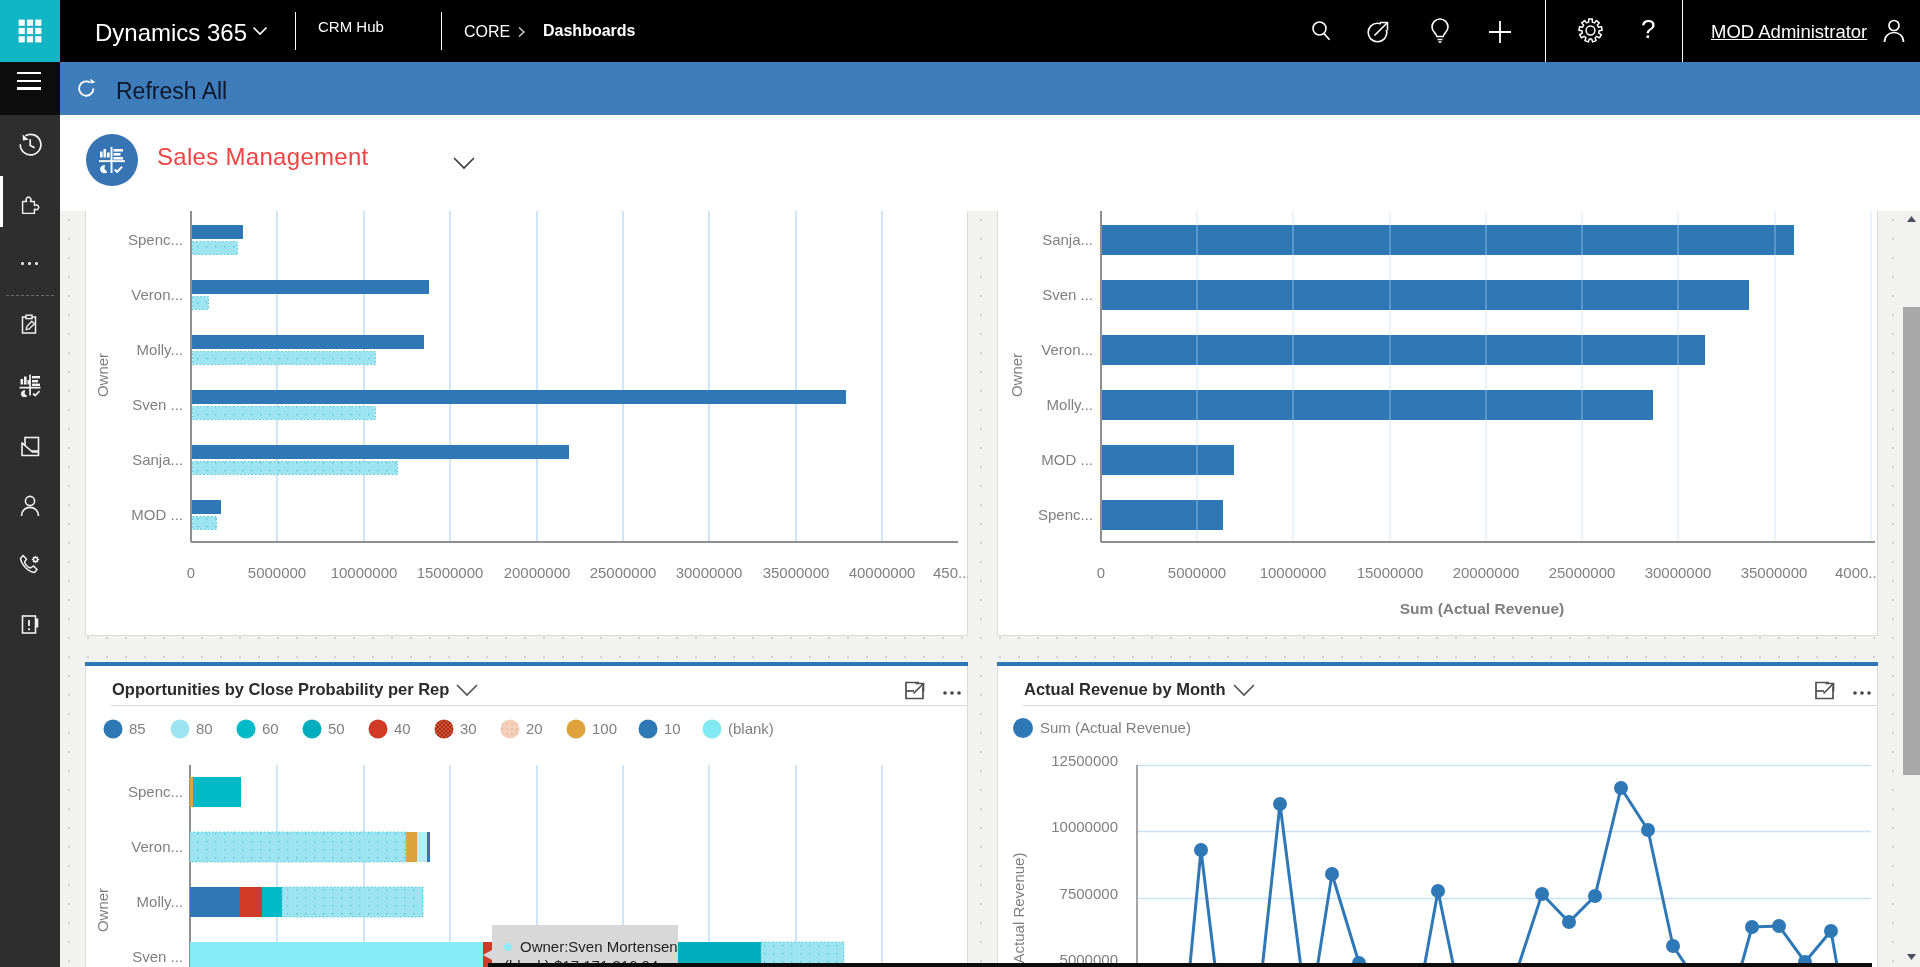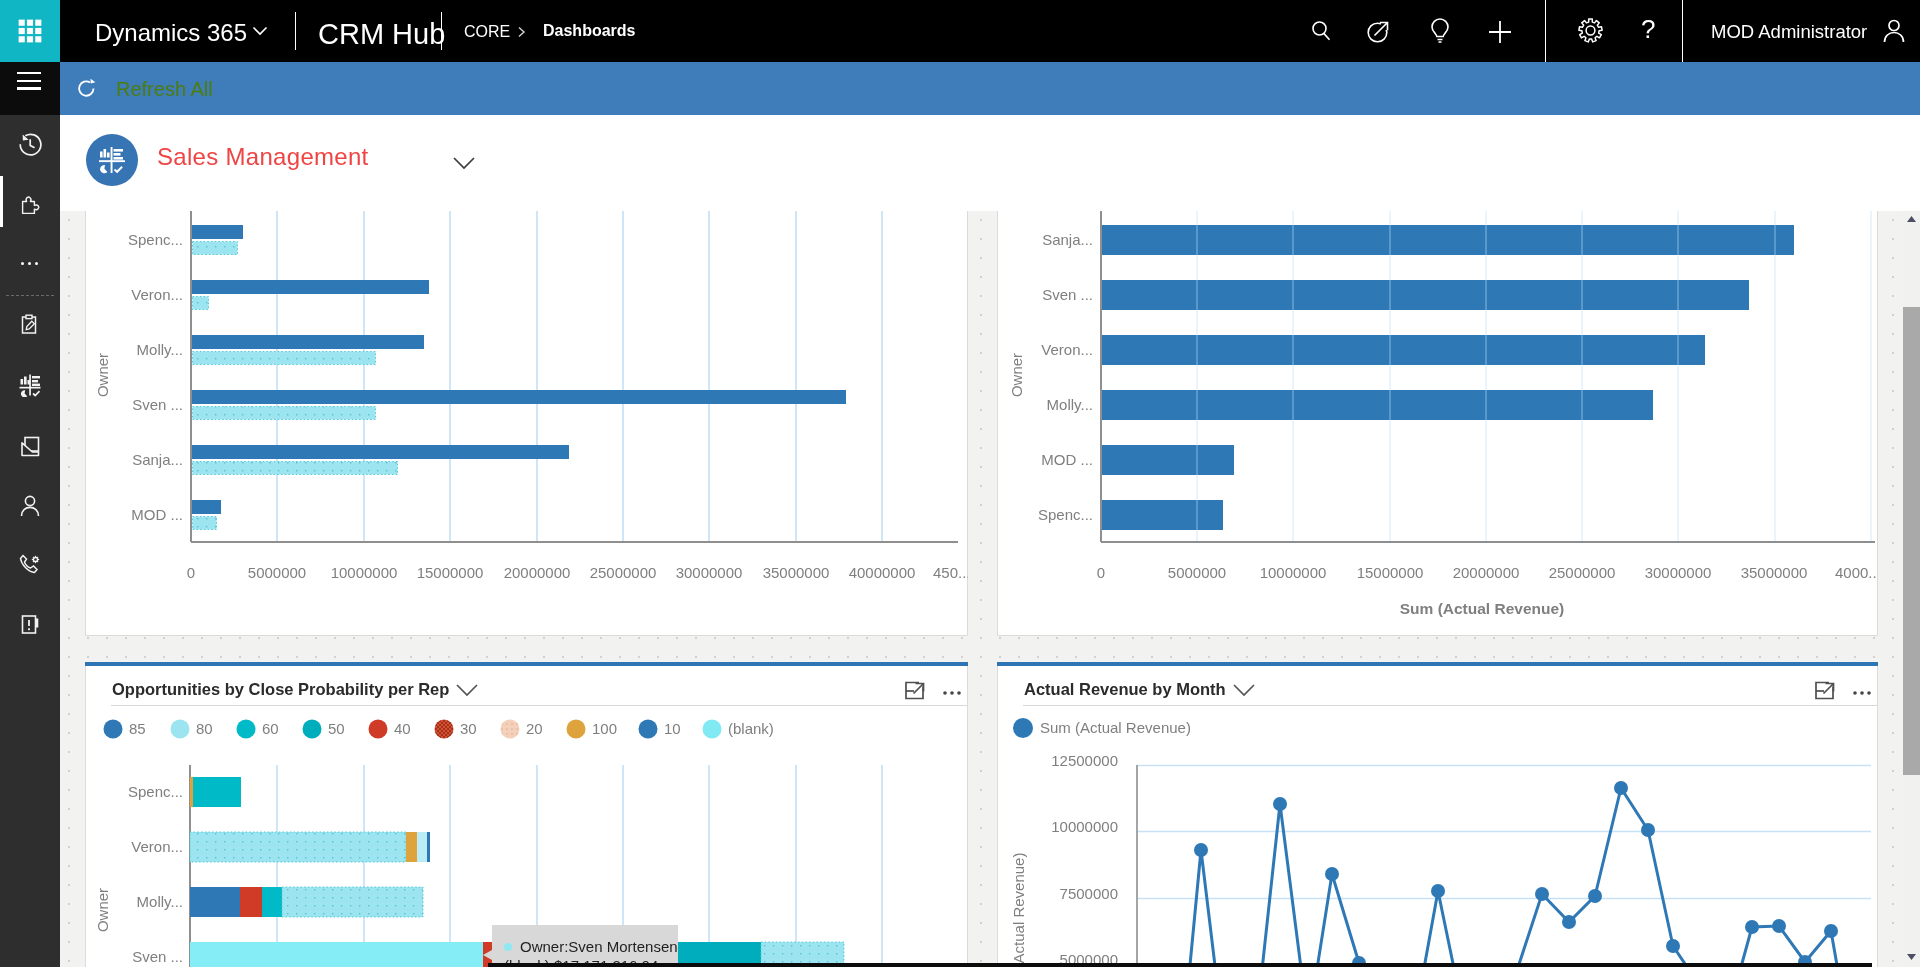--- a/index.html
+++ b/index.html
@@ -21,21 +21,21 @@
   <rect x="3" y="22" width="7" height="7"></rect>
       <rect x="12.5" y="22" width="7" height="7"></rect>
       <rect x="22" y="22" width="7" height="7"></rect>
  </g>
 </svg>
 <div class="abs" style="left:95px;top:19px;color:#fff;font-size:24px;">Dynamics 365</div>
 <svg class="abs" style="left:252px;top:26px" width="16" height="10" viewBox="0 0 16 10">
     <path d="M1.5 1.5 L8 8 L14.5 1.5" stroke="#fff" stroke-width="1.6" fill="none"></path>
   </svg>
 <div class="abs" style="left:295px;top:12px;width:1px;height:38px;background:#fff;"></div>
-<div class="abs" style="left:318px;top:18px;color:#fff;font-size:29px;">CRM Hub</div>
+<div class="abs" style="left:318px;top:18px;color:#fff;font-size:15px;">CRM Hub</div>
 <div class="abs" style="left:441px;top:12px;width:1px;height:38px;background:#fff;"></div>
 <div class="abs" style="left:464px;top:23px;color:#fff;font-size:16px;">CORE</div>
 <svg class="abs" style="left:517px;top:26px" width="9" height="12" viewBox="0 0 9 12">
     <path d="M2 1.5 L7 6 L2 10.5" stroke="#cfcfcf" stroke-width="1.5" fill="none"></path>
   </svg>
 <div class="abs" style="left:543px;top:22px;color:#fff;font-size:16px;font-weight:bold;">Dashboards</div>
 
 <svg class="abs" style="left:1308px;top:18px" width="26" height="26" viewBox="0 0 26 26">
  <circle cx="11.5" cy="10.5" r="6.5" stroke="#fff" stroke-width="1.6" fill="none"></circle>
  <line x1="15.8" y1="15.4" x2="21.5" y2="21.8" stroke="#fff" stroke-width="1.6"></line>
@@ -52,36 +52,36 @@
 <svg class="abs" style="left:1486px;top:18px" width="28" height="28" viewBox="0 0 28 28">
  <path d="M14 3 V25 M3 14 H25" stroke="#fff" stroke-width="1.8"></path>
 </svg>
 <div class="abs" style="left:1545px;top:0px;width:1px;height:62px;background:#fff;"></div>
 <svg class="abs" style="left:1577px;top:17px" width="27" height="27" viewBox="0 0 27 27">
     <path d="M11.69 2.04 L15.31 2.04 L15.32 5.09 L17.51 5.89 L19.47 3.56 L22.25 5.89 L20.30 8.23 L21.46 10.25 L24.47 9.72 L25.10 13.30 L22.09 13.83 L21.69 16.13 L24.33 17.66 L22.51 20.80 L19.87 19.28 L18.08 20.78 L19.12 23.65 L15.71 24.89 L14.67 22.02 L12.33 22.02 L11.29 24.89 L7.88 23.65 L8.92 20.78 L7.13 19.28 L4.49 20.80 L2.67 17.66 L5.31 16.13 L4.91 13.83 L1.90 13.30 L2.53 9.72 L5.54 10.25 L6.70 8.23 L4.75 5.89 L7.53 3.56 L9.49 5.89 L11.68 5.09 Z" stroke="#fff" stroke-width="1.5" fill="none" stroke-linejoin="round"></path>
  <circle cx="13.5" cy="13.5" r="4.4" stroke="#fff" stroke-width="1.5" fill="none"></circle>
 </svg>
 <div class="abs" style="left:1641px;top:14px;color:#fff;font-size:26px;font-weight:300;">?</div>
 <div class="abs" style="left:1682px;top:0px;width:1px;height:62px;background:#fff;"></div>
-<div class="abs" style="left:1711px;top:21px;color:#fff;font-size:18.5px;">MOD Administrator</div>
+<div class="abs" style="left:1711px;top:21px;color:#fff;font-size:18.5px;text-decoration:underline;">MOD Administrator</div>
 <svg class="abs" style="left:1881px;top:17px" width="26" height="27" viewBox="0 0 26 27">
  <circle cx="13" cy="8.5" r="5" stroke="#fff" stroke-width="1.7" fill="none"></circle>
  <path d="M3.5 25 c0-6 4.5-9.5 9.5-9.5 s9.5 3.5 9.5 9.5" stroke="#fff" stroke-width="1.7" fill="none"></path>
 </svg>
 
 <div class="abs" style="left:60px;top:62px;width:1860px;height:53px;background:#3e7cba;"></div>
 <div class="abs" style="left:0;top:62px;width:60px;height:53px;background:#0c0c0c;"></div>
 <div class="abs" style="left:17px;top:72px;width:24px;height:2.4px;background:#fff"></div>
 <div class="abs" style="left:17px;top:79.6px;width:24px;height:2.4px;background:#fff"></div>
 <div class="abs" style="left:17px;top:87.2px;width:24px;height:2.4px;background:#fff"></div>
 <svg class="abs" style="left:76px;top:78px" width="21" height="21" viewBox="0 0 21 21">
  <path d="M17.5 10.5 a7.2 7.2 0 1 1 -3.4-6.1" stroke="#fff" stroke-width="1.8" fill="none"></path>
  <path d="M14.5 0.8 L14.8 5.6 L19.4 4.2 Z" fill="#fff"></path>
 </svg>
-<div class="abs" style="left:116px;top:78px;color:#4d7c0f;font-size:20px;">Refresh All</div>
+<div class="abs" style="left:116px;top:78px;color:#0f172a;font-size:23px;">Refresh All</div>
 
 <div class="abs" style="left:0;top:115px;width:60px;height:852px;background:#2e2e2e;"></div>
 <div class="abs" style="left:0;top:176px;width:3px;height:51px;background:#fff;"></div>
 <svg class="abs" style="left:18px;top:133px" width="24" height="24" viewBox="0 0 24 24">
  <path d="M5.2 4.2 a10.3 10.3 0 1 1 -2.8 9.5" stroke="#f2f2f2" stroke-width="1.7" fill="none" transform="rotate(14 12 12)"></path>
  <path d="M4.6 1.6 L4.9 7.4 L10.6 6.8 Z" fill="#f2f2f2"></path>
  <path d="M12.2 6.2 V12.4 L16.6 14.8" stroke="#f2f2f2" stroke-width="1.7" fill="none"></path>
 </svg>
 <svg class="abs" style="left:19px;top:194px" width="22" height="22" viewBox="0 0 22 22">
  <path d="M3.2 7.3 H7.4 C5.6 3.9 9 1.5 11 3.3 c1.2 1.1 1.3 2.6 0.4 4 h4.2 V11.5 c3.4-1.8 5.8 1.5 4 3.5 c-1.1 1.2-2.6 1.3-4 0.4 v4.4 H3.2 z" stroke="#f2f2f2" stroke-width="1.5" fill="none" stroke-linejoin="round" transform="scale(0.95) translate(0.6,0.6)"></path>

